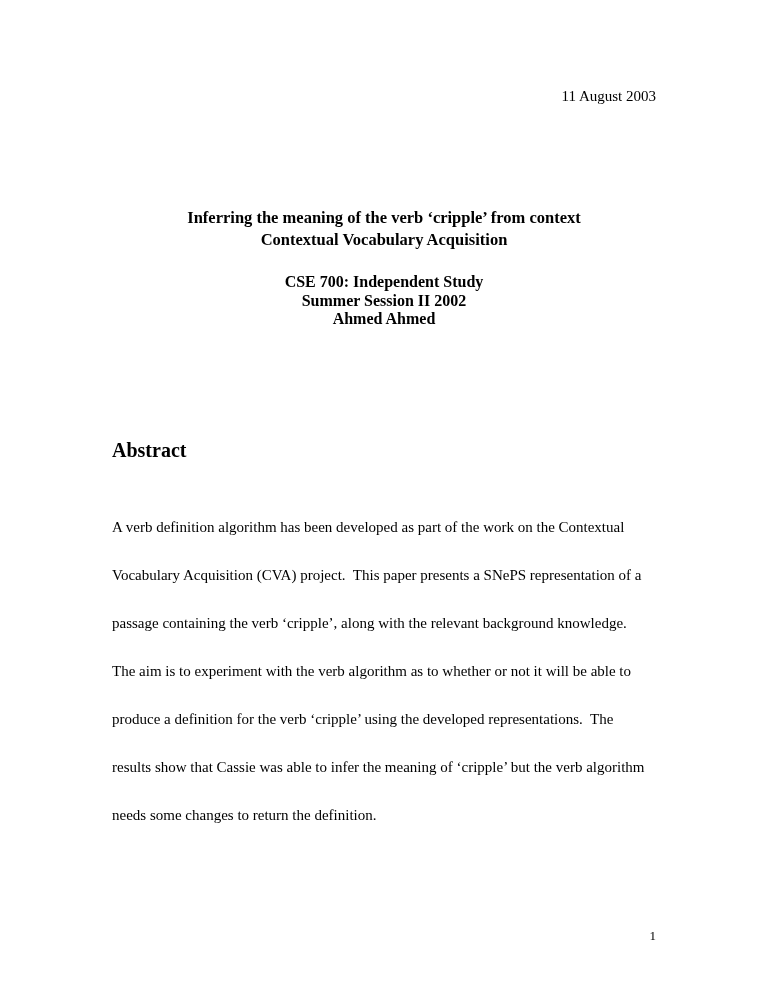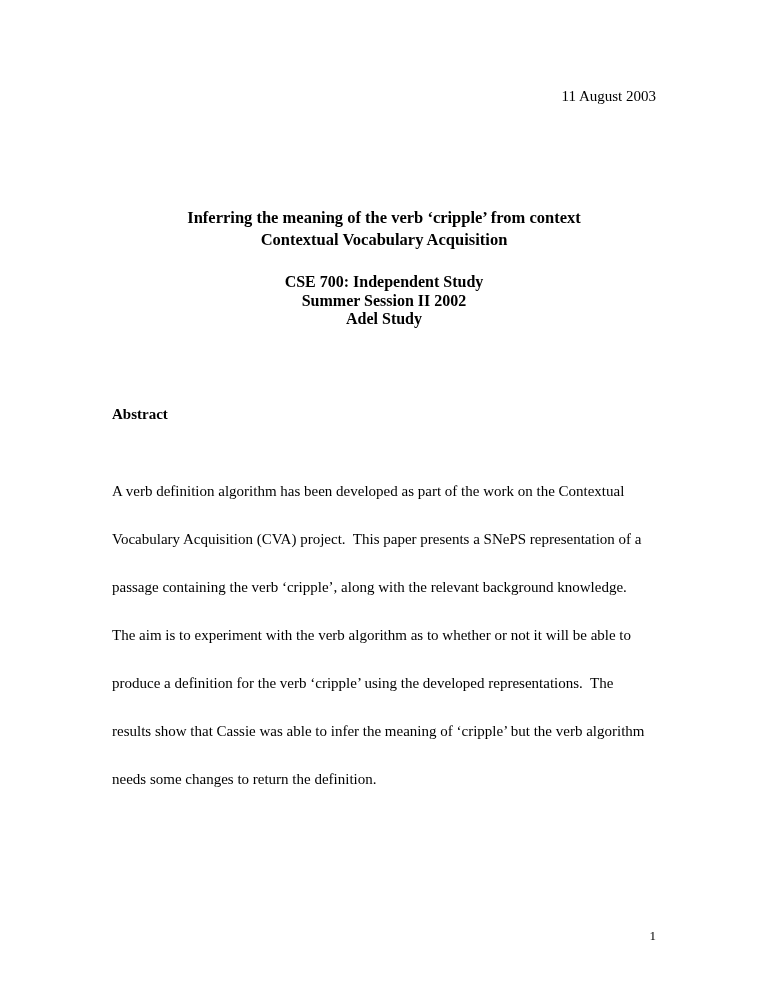--- a/index.html
+++ b/index.html
@@ -37,23 +37,23 @@
     line-height: 22px;
   }
   .subtitle-block {
     margin-top: 22px;
     text-align: center;
     font-weight: bold;
     font-size: 16px;
     line-height: 18.5px;
   }
   .abstract-heading {
-    margin-top: 76px;
+    margin-top: 112px;
     font-weight: bold;
-    font-size: 15px;
+    font-size: 20px;
     line-height: 19px;
   }
   .abstract-body {
     margin-top: 43px;
     font-size: 15px;
     line-height: 48px;
     text-align: left;
     white-space: pre-wrap;
   }
   .page-number {
@@ -73,21 +73,21 @@
     <div class="date-line">11 August 2003</div>
 
     <div class="title-block">
       <div>Inferring the meaning of the verb ‘cripple’ from context</div>
       <div>Contextual Vocabulary Acquisition</div>
     </div>
 
     <div class="subtitle-block">
       <div>CSE 700: Independent Study</div>
       <div>Summer Session II 2002</div>
-      <div>Adel Study</div>
+      <div>Ahmed Ahmed</div>
     </div>
 
     <div class="abstract-heading">Abstract</div>
 
     <div class="abstract-body">A verb definition algorithm has been developed as part of the work on the Contextual Vocabulary Acquisition (CVA) project.  This paper presents a SNePS representation of a passage containing the verb ‘cripple’, along with the relevant background knowledge.  The aim is to experiment with the verb algorithm as to whether or not it will be able to produce a definition for the verb ‘cripple’ using the developed representations.  The results show that Cassie was able to infer the meaning of ‘cripple’ but the verb algorithm needs some changes to return the definition.</div>
 
   </div>
 
   <div class="page-number">1</div>
 </div>

